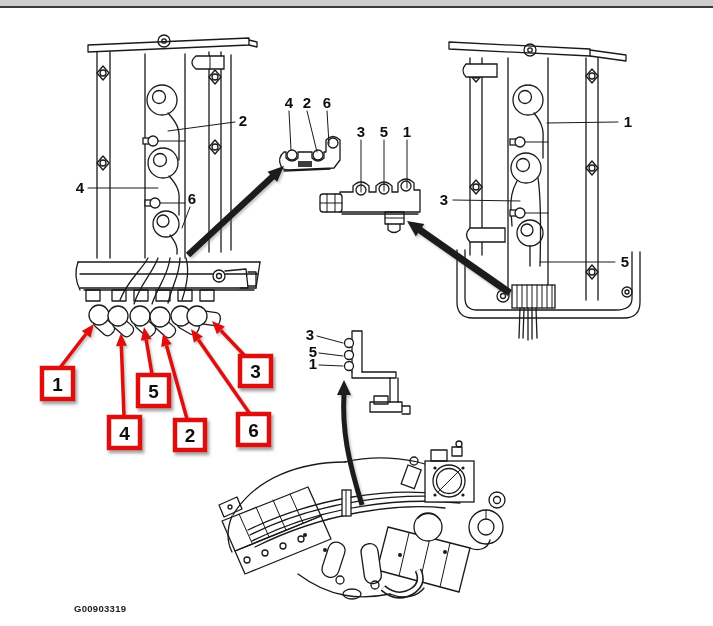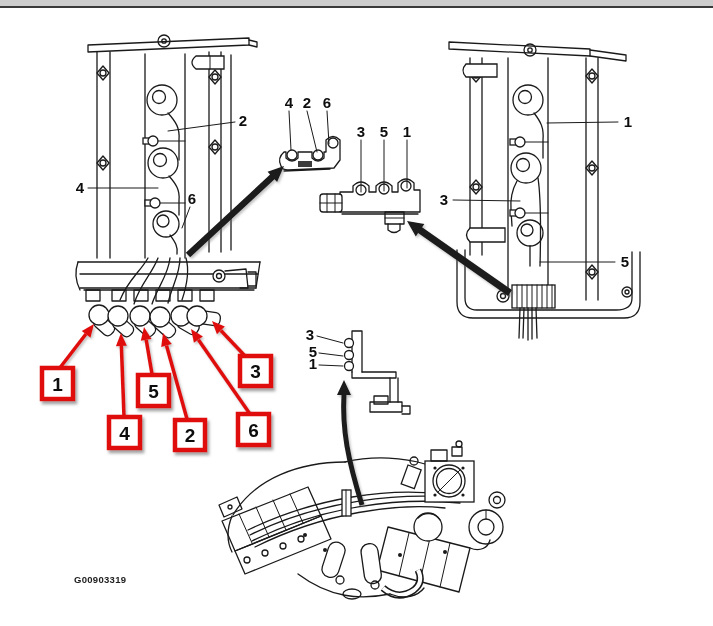--- a/index.html
+++ b/index.html
@@ -13,21 +13,21 @@
   svg{position:absolute;left:0;top:8px;}
   .ln{fill:none;stroke:var(--ink);stroke-width:1.3;stroke-linecap:round;stroke-linejoin:round;}
   .lt{fill:none;stroke:var(--ink);stroke-width:1;stroke-linecap:round;}
   .fw{fill:#fff;stroke:var(--ink);stroke-width:1.3;}
   .blk{fill:var(--ink);stroke:none;}
   .num{font:bold 15px "Liberation Sans",sans-serif;fill:#0d0d0d;text-anchor:middle;}
   .rline{stroke:var(--red);stroke-width:3.6;fill:none;stroke-linecap:butt;}
   .rhead{fill:var(--red);stroke:none;}
   .cbox{fill:#fff;stroke:var(--red);stroke-width:4.5;}
   .cnum{font:bold 19px "Liberation Sans",sans-serif;fill:#0d0d0d;text-anchor:middle;}
-  .gid{position:absolute;left:74px;top:574px;font:bold 9.5px "Liberation Sans",sans-serif;
+  .gid{position:absolute;left:74px;top:603px;font:bold 9.5px "Liberation Sans",sans-serif;
        color:#1c1c1c;letter-spacing:.3px;}
 </style>
 </head>
 <body>
 
 <div class="page">
 
   <div class="hdr">
     <span>Courtesy of MITSUBISHI MOTOR SALES OF AMERICA, INC.</span>
   </div>

